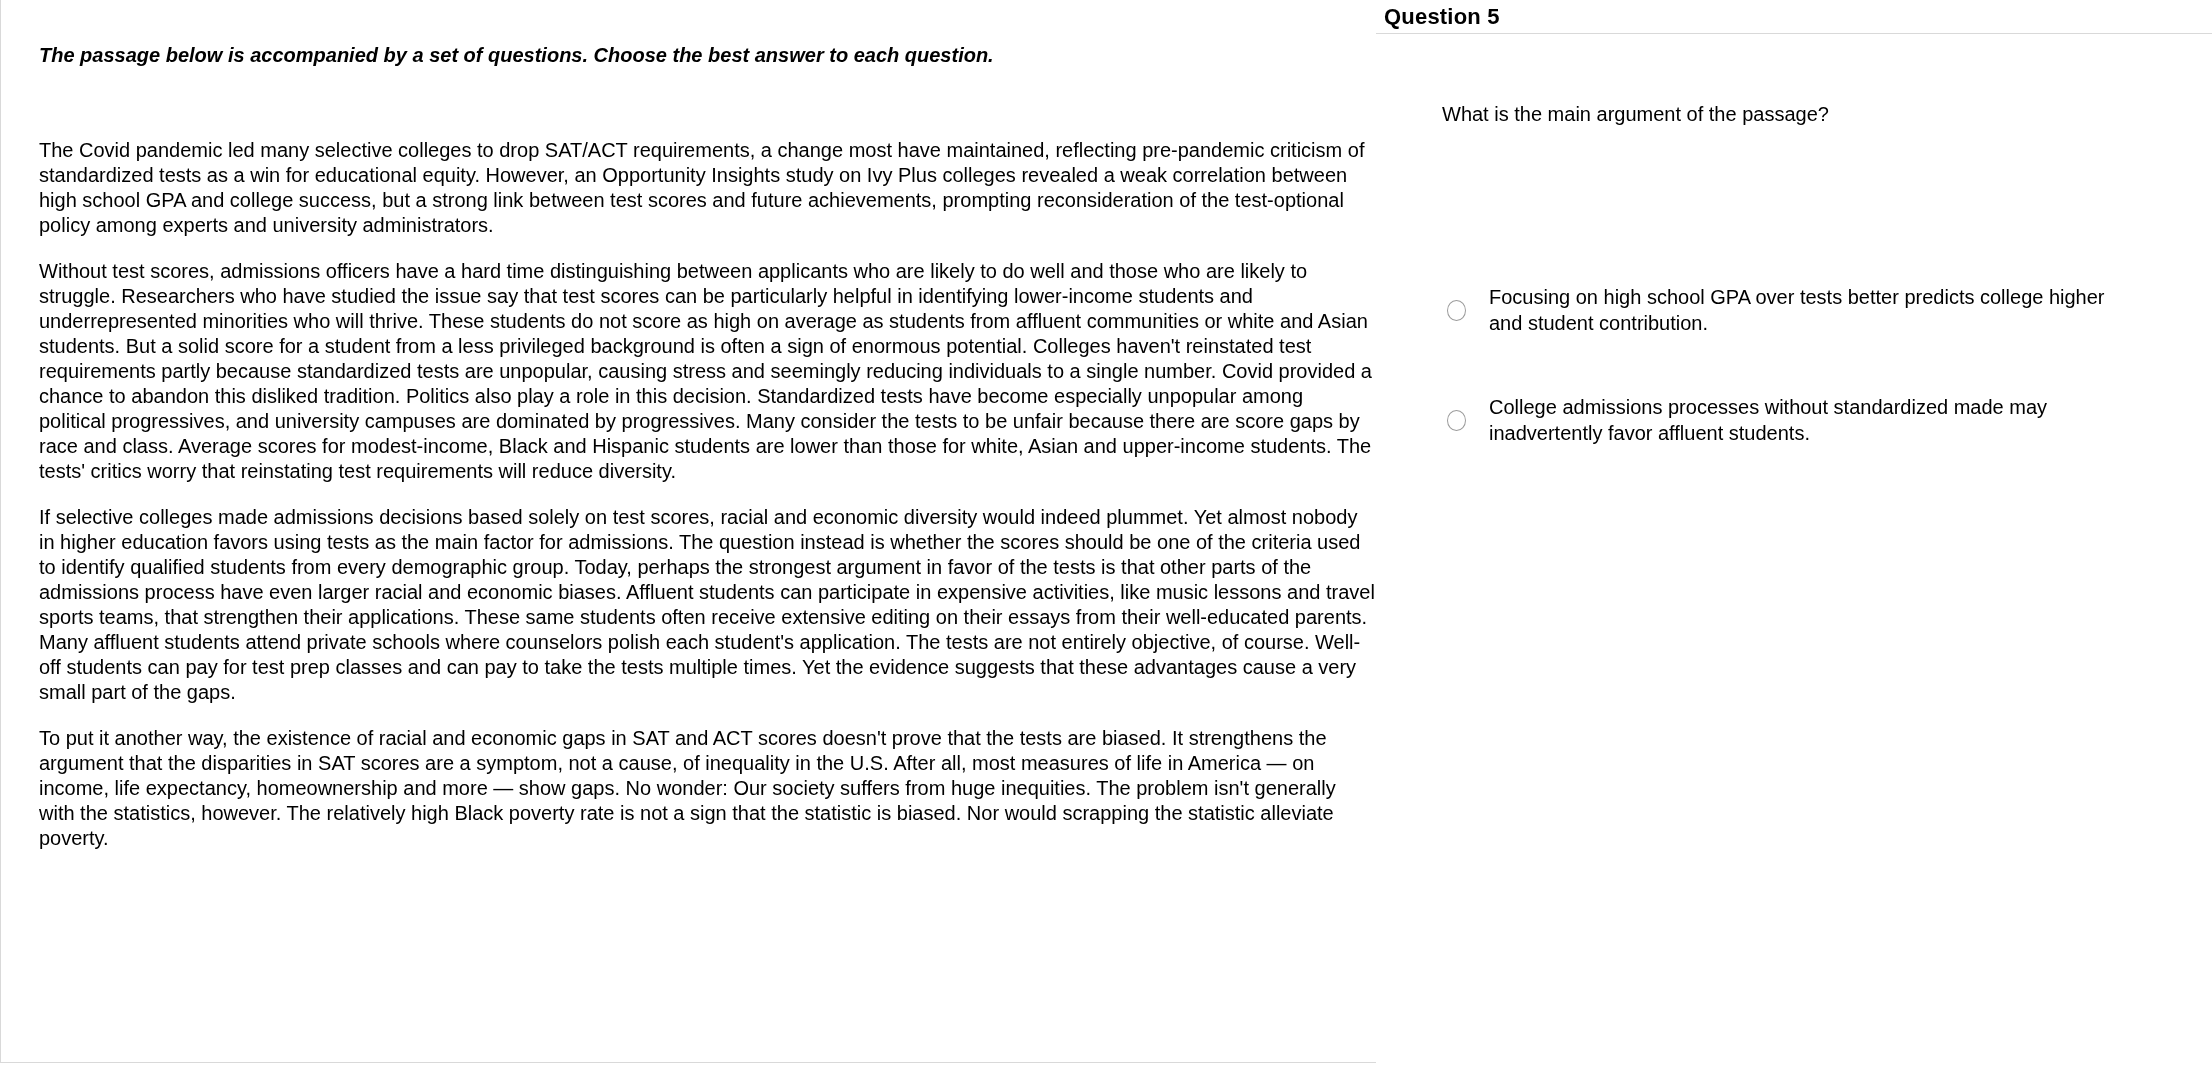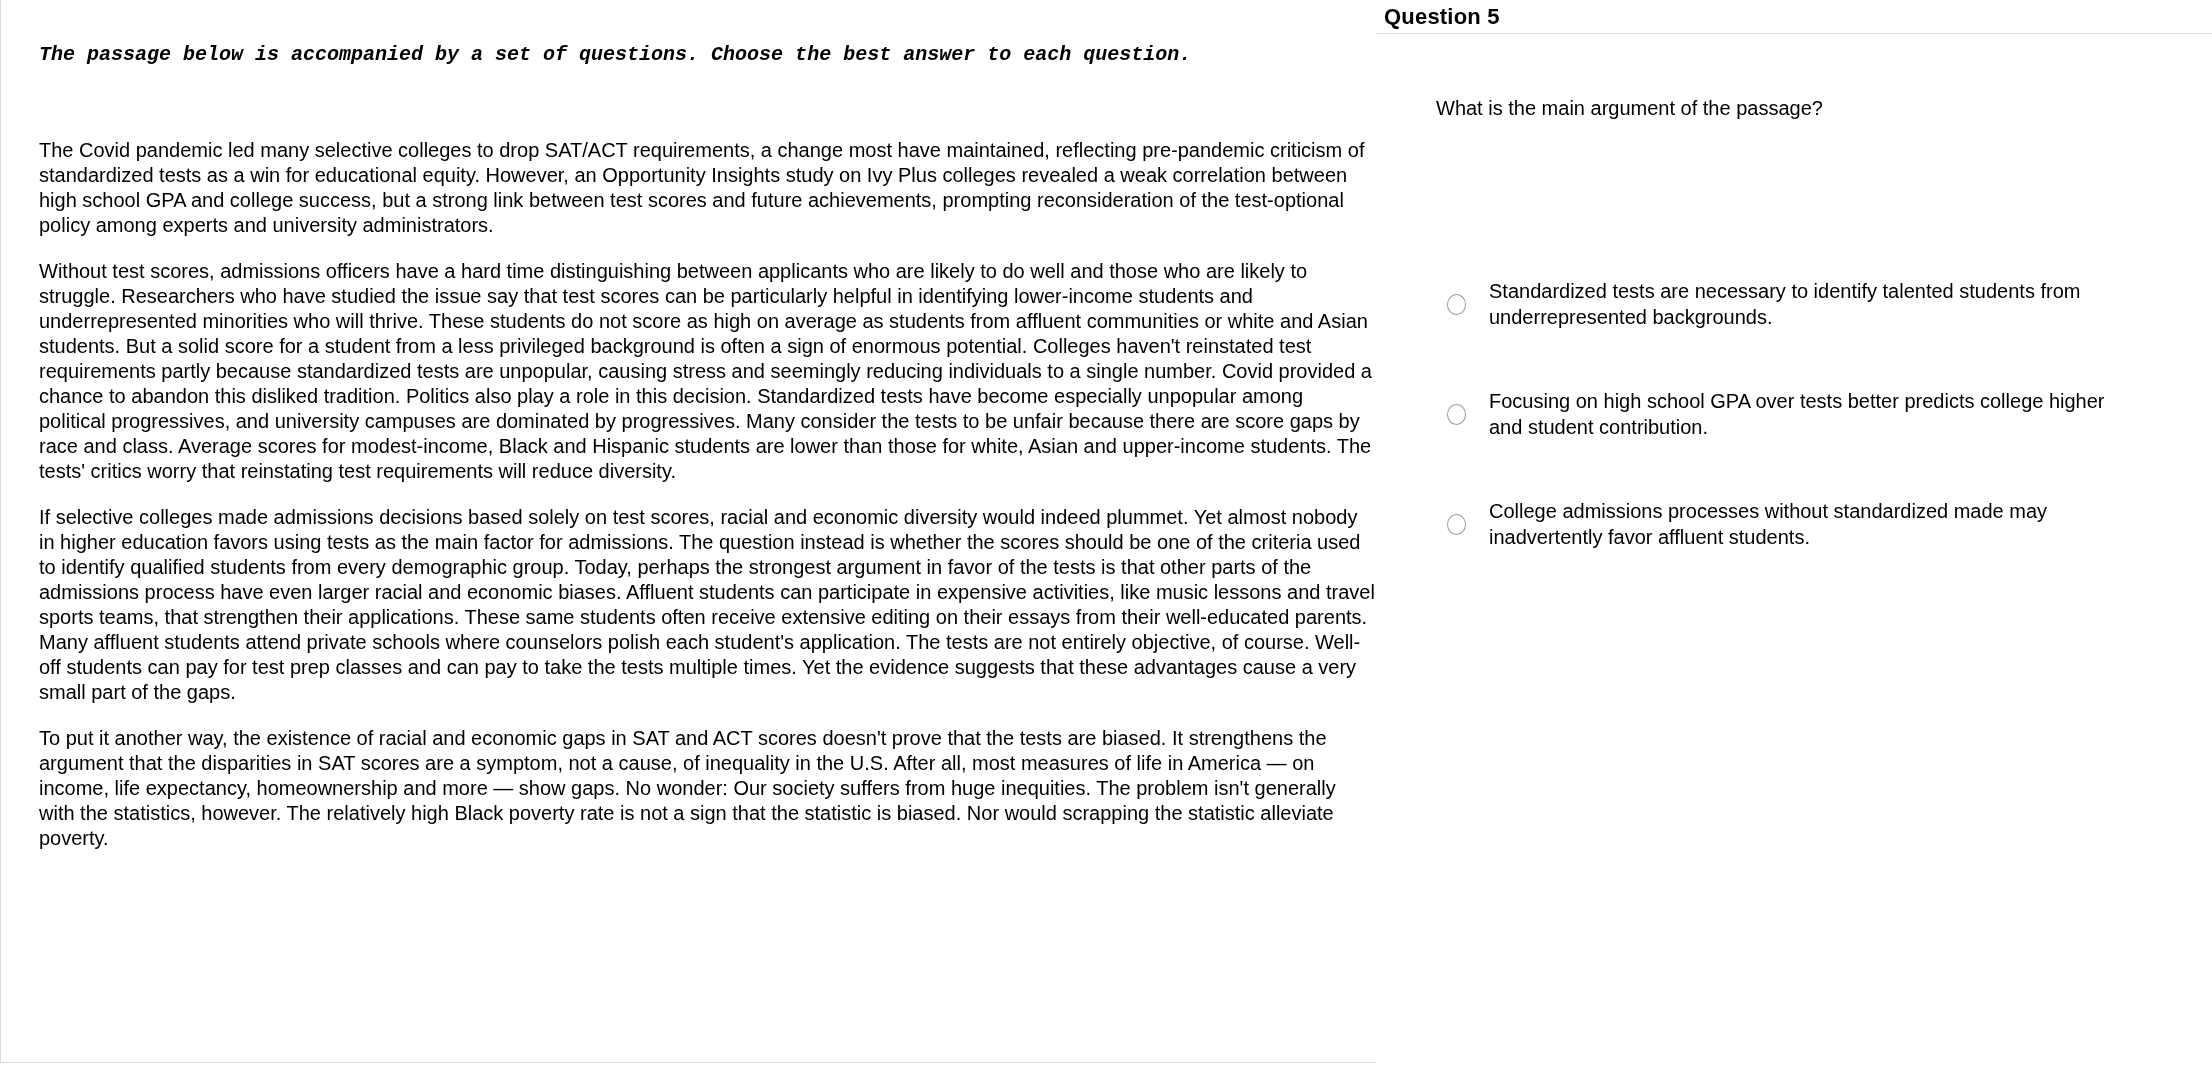--- a/index.html
+++ b/index.html
@@ -32,21 +32,20 @@
     padding: 42px 28px 0 38px;
     overflow: hidden;
   }
   .instructions {
     font-size: 20px;
     line-height: 26px;
     font-weight: bold;
     font-style: italic;
     margin: 0 0 70px 0;
     max-width: 1336px;
-    font-family: Liberation Mono, monospace;
   }
   .passage p {
     font-size: 20px;
     line-height: 25px;
     margin: 0 1px 21px 0;
     max-width: 1336px;
   }
 
   
   .question-panel {
@@ -65,21 +64,21 @@
     padding: 3px 0 2px 8px;
     border-bottom: 1px solid #d9d9d9;
     letter-spacing: 0.2px;
   }
   .qp-body {
     padding: 57px 30px 0 56px;
   }
   .question-text {
     font-size: 20px;
     line-height: 26px;
-    margin: 4px;
+    margin: 10px;
   }
   .options {
     margin-top: 157px;
   }
   .option {
     display: flex;
     align-items: center;
     gap: 23px;
     margin: 0 0 58px 15px;
     cursor: pointer;
@@ -116,24 +115,20 @@
 
   <section class="question-panel">
     <div class="qp-header">Question 5</div>
 
     <div class="qp-body">
       <p class="question-text">What is the main argument of the passage?</p>
 
       <div class="options">
 
 
-        <div class="option">
-          <span class="radio"></span>
-          <span class="option-label">Standardized tests are necessary to identify talented students from underrepresented backgrounds.</span>
-        </div>
 
         <div class="option">
           <span class="radio"></span>
           <span class="option-label">Focusing on high school GPA over tests better predicts college higher and student contribution.</span>
         </div>
 
         <div class="option">
           <span class="radio"></span>
           <span class="option-label">College admissions processes without standardized made may inadvertently favor affluent students.</span>
         </div>

